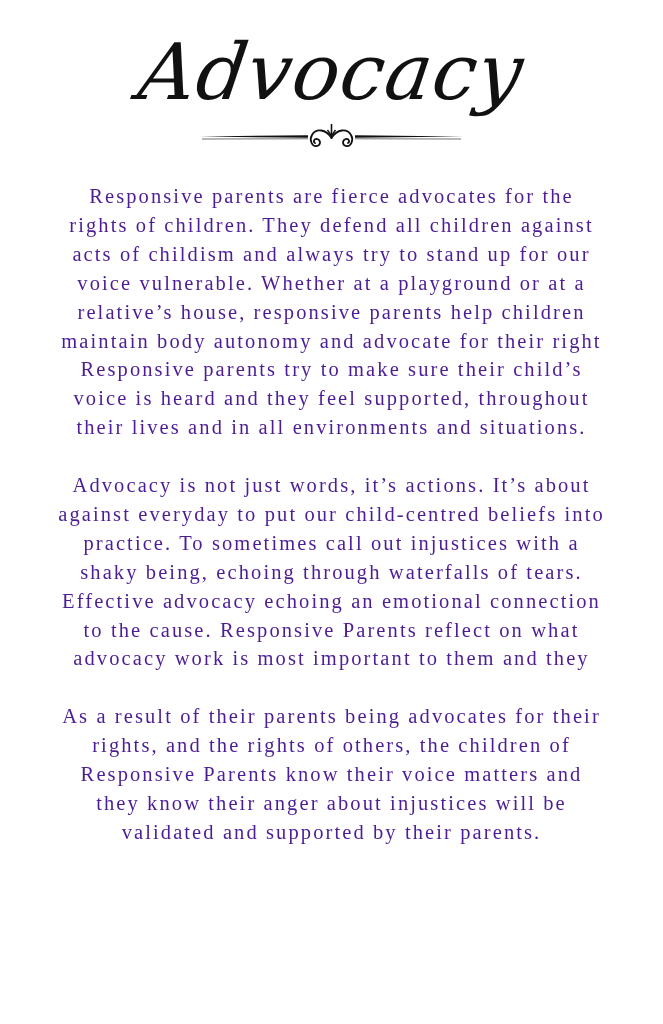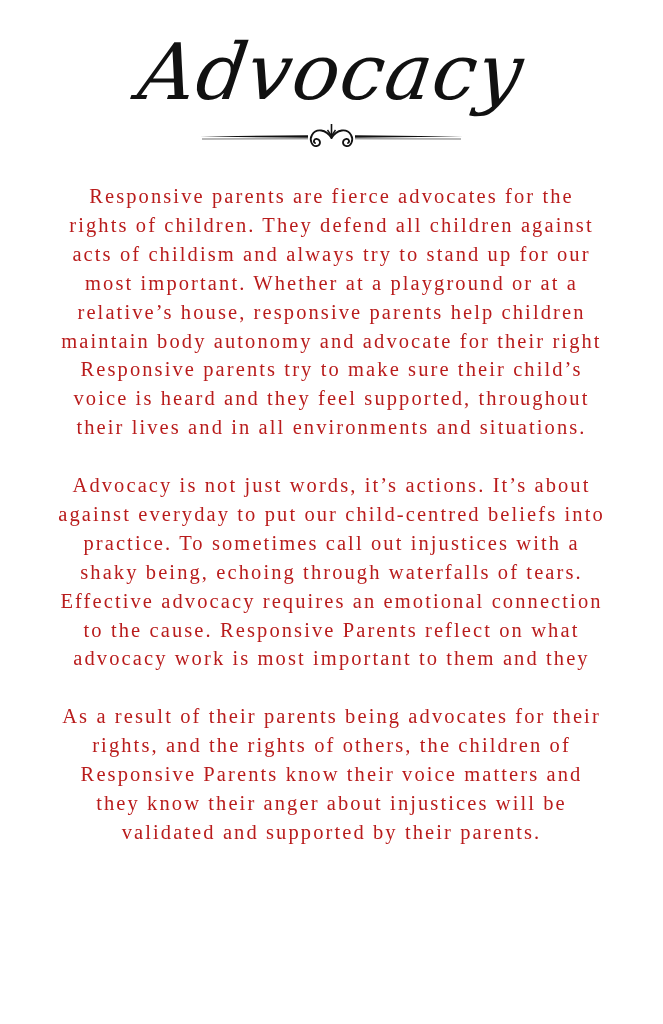--- a/index.html
+++ b/index.html
@@ -44,21 +44,21 @@
     .body-text {
       position: absolute;
       left: 14px;
       width: 635px;
       top: 182px;
       text-align: center;
       font-family: "Liberation Serif", serif;
       font-size: 20.5px;
       line-height: 28.9px;
       letter-spacing: 2.1px;
-      color: #b91c1c;
+      color: #4c1d95;
     }
     .para {
       margin: 0 0 28.9px 0;
     }
     .line {
       display: block;
       white-space: nowrap;
     }
   </style>
 </head>
@@ -79,33 +79,33 @@
     <path d="M127.5 8 L131.5 14 L135.5 8" stroke="#111" stroke-width="1.4" fill="none"></path>
     <path d="M131.5 16 C 126 7, 116 6, 112 13 C 109 18, 112 25, 117 24 C 121 23, 121 18, 117 17 C 114 16.5, 113 20, 115 21" stroke="#111" stroke-width="1.8" fill="none" stroke-linecap="round"></path>
     <path d="M131.5 16 C 137 7, 147 6, 151 13 C 154 18, 151 25, 146 24 C 142 23, 142 18, 146 17 C 149 16.5, 150 20, 148 21" stroke="#111" stroke-width="1.8" fill="none" stroke-linecap="round"></path>
   </svg>
 
   <div class="body-text">
     <p class="para">
       <span class="line">Responsive parents are fierce advocates for the</span>
       <span class="line">rights of children. They defend all children against</span>
       <span class="line">acts of childism and always try to stand up for our</span>
-      <span class="line">most important. Whether at a playground or at a</span>
+      <span class="line">voice vulnerable. Whether at a playground or at a</span>
       <span class="line">relative’s house, responsive parents help children</span>
       <span class="line">maintain body autonomy and advocate for their right</span>
       <span class="line">Responsive parents try to make sure their child’s</span>
       <span class="line">voice is heard and they feel supported, throughout</span>
       <span class="line">their lives and in all environments and situations.</span>
     </p>
     <p class="para">
       <span class="line">Advocacy is not just words, it’s actions. It’s about</span>
       <span class="line">against everyday to put our child-centred beliefs into</span>
       <span class="line">practice. To sometimes call out injustices with a</span>
       <span class="line">shaky being, echoing through waterfalls of tears.</span>
-      <span class="line">Effective advocacy requires an emotional connection</span>
+      <span class="line">Effective advocacy echoing an emotional connection</span>
       <span class="line">to the cause. Responsive Parents reflect on what</span>
       <span class="line">advocacy work is most important to them and they</span>
     </p>
     <p class="para">
       <span class="line">As a result of their parents being advocates for their</span>
       <span class="line">rights, and the rights of others, the children of</span>
       <span class="line">Responsive Parents know their voice matters and</span>
       <span class="line">they know their anger about injustices will be</span>
       <span class="line">validated and supported by their parents.</span>
     </p>

